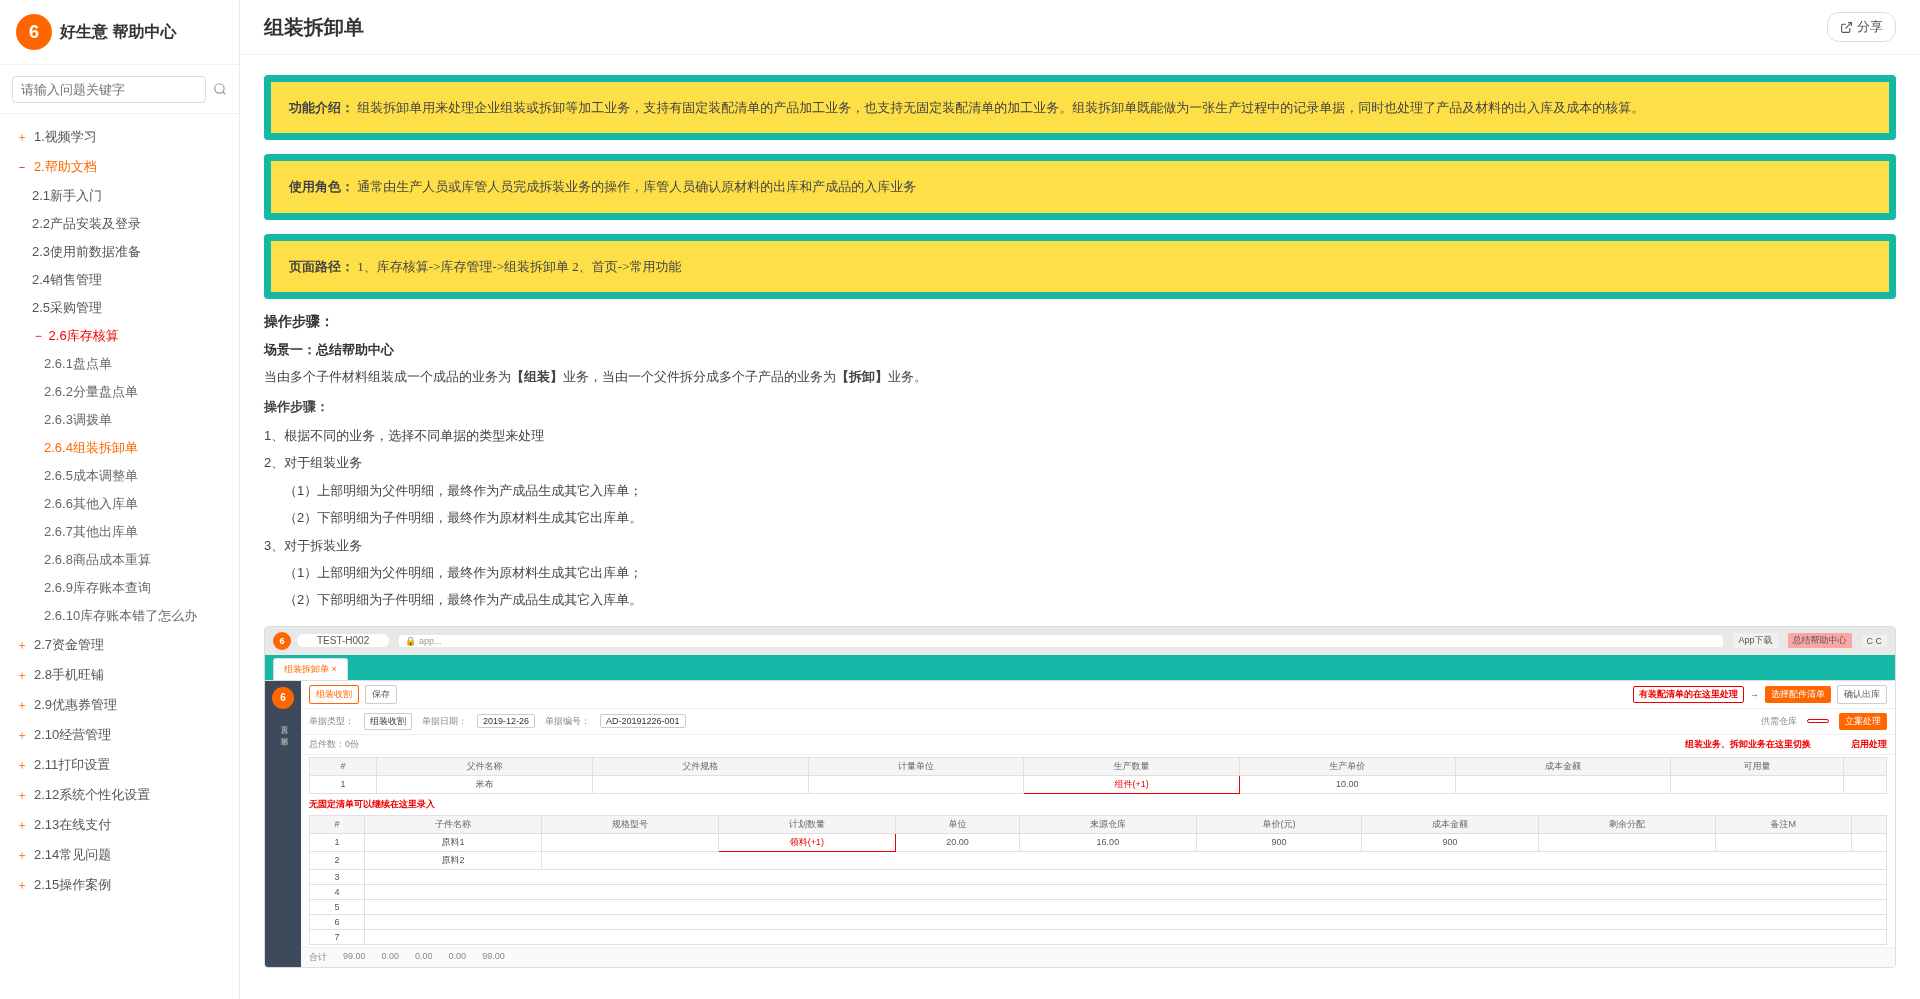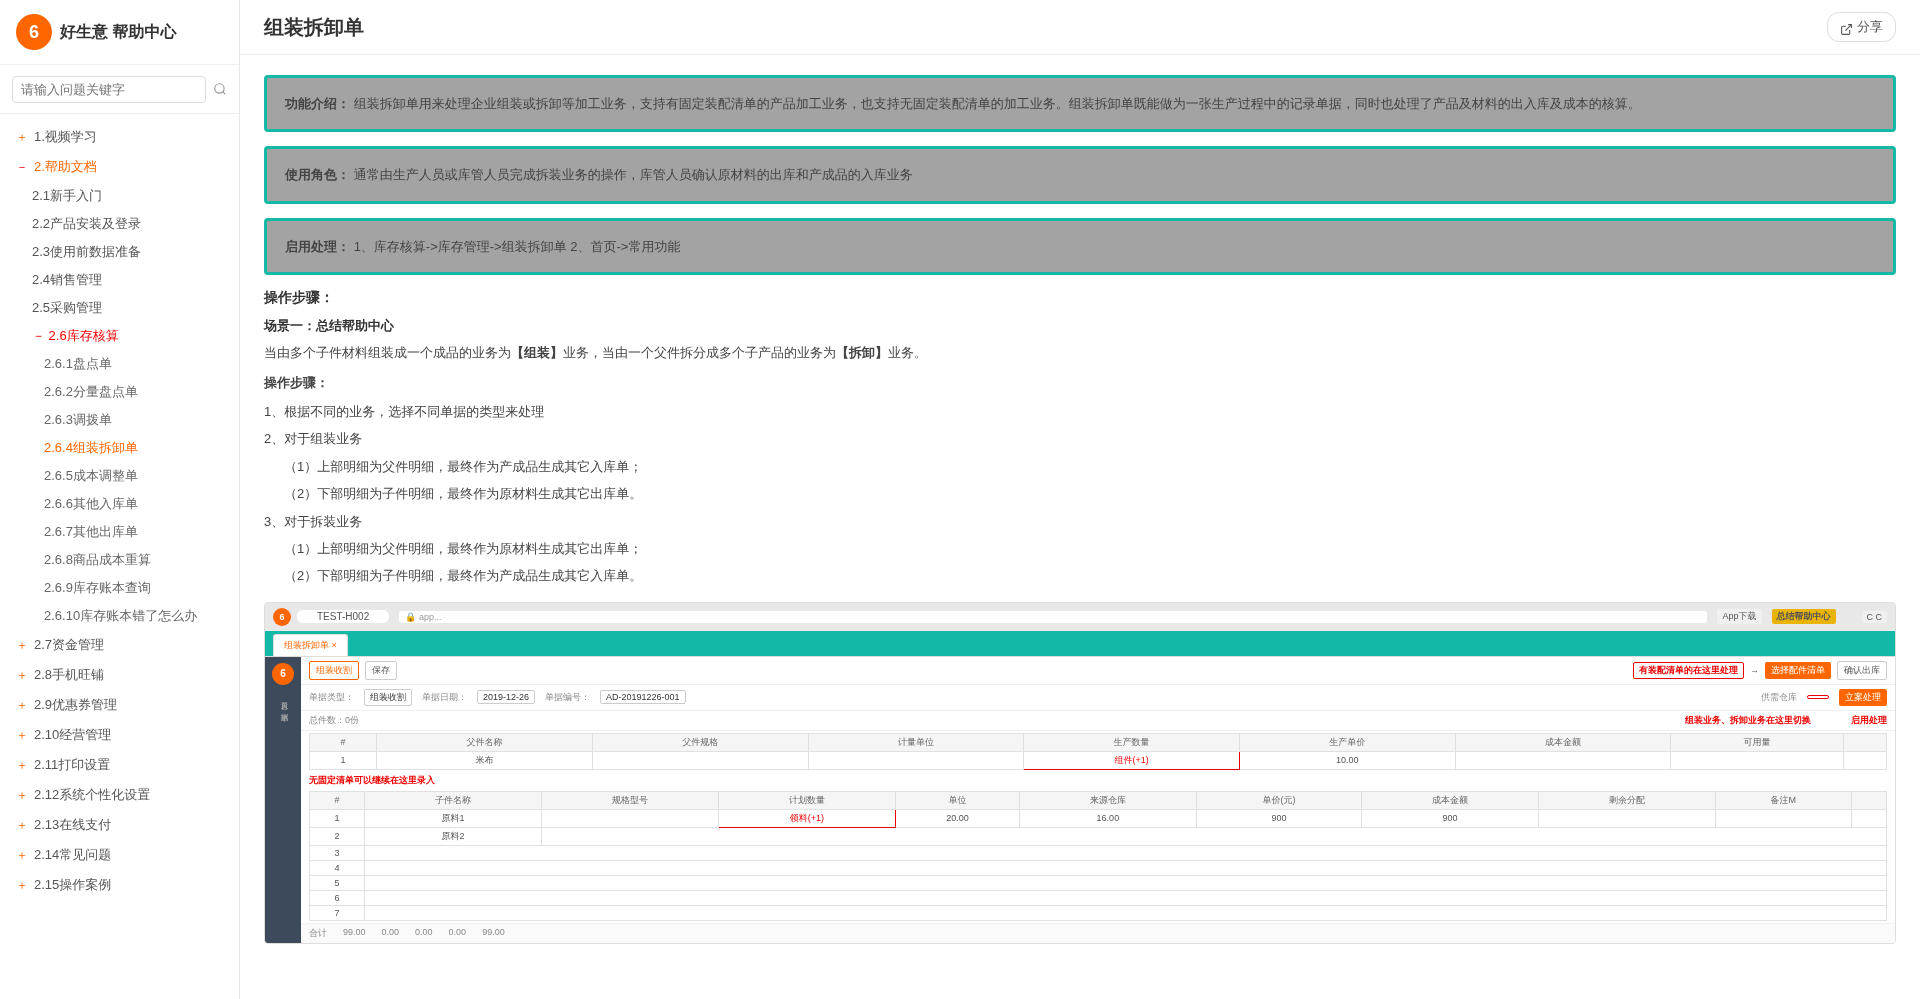--- a/index.html
+++ b/index.html
@@ -129,47 +129,48 @@
     }
 
     #page-title-text {
       font-size: 20px;
       font-weight: bold;
       color: #333;
     }
 
     #share-btn {
       display: flex;
-      align-items: flex-end;
+      align-items: center;
       gap: 4px;
       border: 1px solid #ddd;
       border-radius: 12px;
       padding: 5px 12px;
       cursor: pointer;
       font-size: 13px;
       color: #555;
       background: #fff;
     }
 
     #content-area {
       flex: 1;
       overflow-y: auto;
       padding: 20px 24px;
       background: #fff;
     }
 
     .info-block {
-      background: #a3a3a3;
-      border: 3px solid #14b8a6;
+      background: #fde047;
+      border: 7px solid #14b8a6;
       border-radius: 4px;
       padding: 14px 18px;
       margin-bottom: 14px;
       font-size: 13px;
       line-height: 1.8;
       color: #444;
+      font-family: Liberation Serif, serif;
     }
 
     .section-title {
       font-size: 14px;
       font-weight: bold;
       color: #333;
       margin: 14px 0 8px;
     }
 
     .section-subtitle {
@@ -367,21 +368,21 @@
       <span style="font-weight:bold;">功能介绍：</span>
       <span>组装拆卸单用来处理企业组装或拆卸等加工业务，支持有固定装配清单的产品加工业务，也支持无固定装配清单的加工业务。组装拆卸单既能做为一张生产过程中的记录单据，同时也处理了产品及材料的出入库及成本的核算。</span>
     </div>
 
     <div class="info-block">
       <span style="font-weight:bold;">使用角色：</span>
       <span>通常由生产人员或库管人员完成拆装业务的操作，库管人员确认原材料的出库和产成品的入库业务</span>
     </div>
 
     <div class="info-block">
-      <span style="font-weight:bold;">启用处理：</span>
+      <span style="font-weight:bold;">页面路径：</span>
       <span>1、库存核算-&gt;库存管理-&gt;组装拆卸单  2、首页-&gt;常用功能</span>
     </div>
 
     <div class="section-title">操作步骤：</div>
 
     <div class="section-subtitle">场景一：总结帮助中心</div>
 
     <div class="content-para">
       当由多个子件材料组装成一个成品的业务为<strong>【组装】</strong>业务，当由一个父件拆分成多个子产品的业务为<strong>【拆卸】</strong>业务。
     </div>
@@ -397,21 +398,21 @@
 
     <div class="screenshot-mock" style="margin-top:14px;">
 
       <div class="smock-topbar">
         <div class="smock-orange-logo">6</div>
         <span style="font-size:10px; color:#555; background:#fff; border-radius:6px; padding:1px 20px;">TEST-H002</span>
         <div style="flex:1; display:flex; align-items:center; background:#fff; border-radius:3px; padding:1px 6px; font-size:9px; color:#999; margin: 0 4px;">
           <span>🔒</span>&nbsp;app...
         </div>
         <span style="font-size:9px; color:#555; background:#f0f0f0; border-radius:2px; padding:1px 5px; margin-right:4px;">App下载</span>
-        <span style="font-size:9px; color:#555; background:#eab308; border-radius:2px; padding:1px 5px; margin-right:20px;font-weight:bold;">总结帮助中心</span>
+        <span style="font-size:9px; color:#555; background:#fca5a5; border-radius:2px; padding:1px 5px; margin-right:4px;">总结帮助中心</span>
         <span style="font-size:9px; color:#555; background:#f0f0f0; border-radius:2px; padding:1px 5px;">C C</span>
       </div>
 
       <div style="background:#14b8a6; border-bottom:1px solid #ddd; display:flex; align-items:center; padding:0 8px; gap:0;">
         <div style="background:#fff; border:1px solid #ddd; border-bottom:none; padding:4px 10px; font-size:9px; color:#f60; border-radius:3px 3px 0 0; margin-top:3px;">
           组装拆卸单 ×
         </div>
       </div>
 
       <div style="display:flex; background:#fff;">

